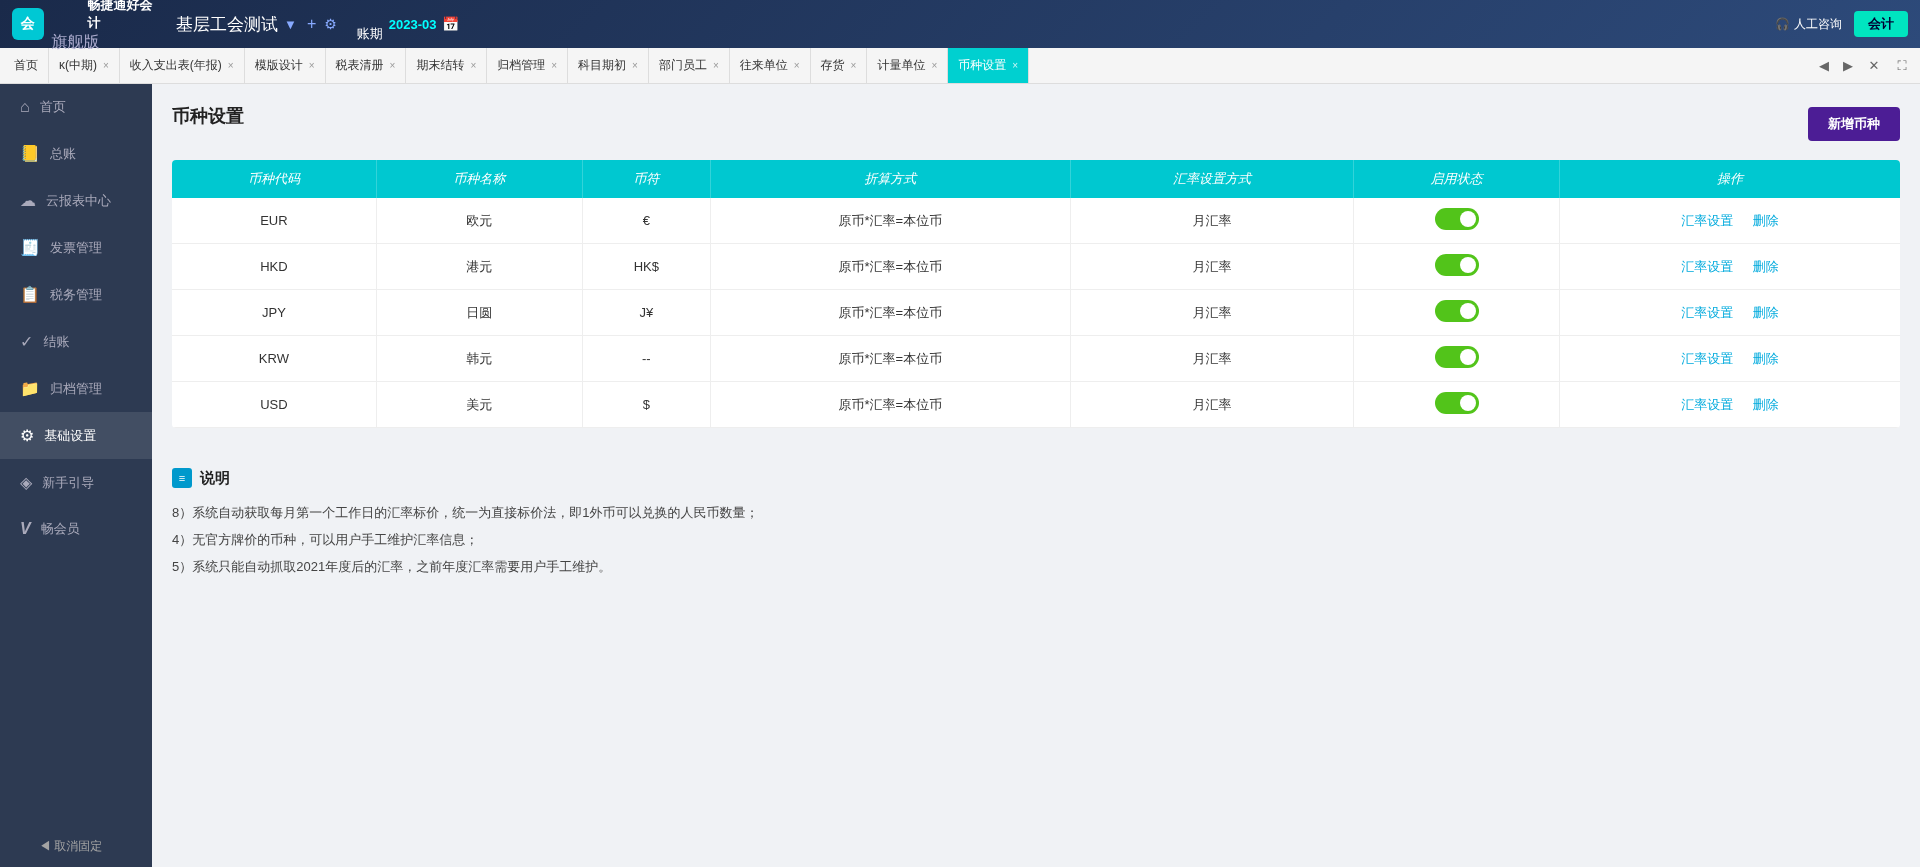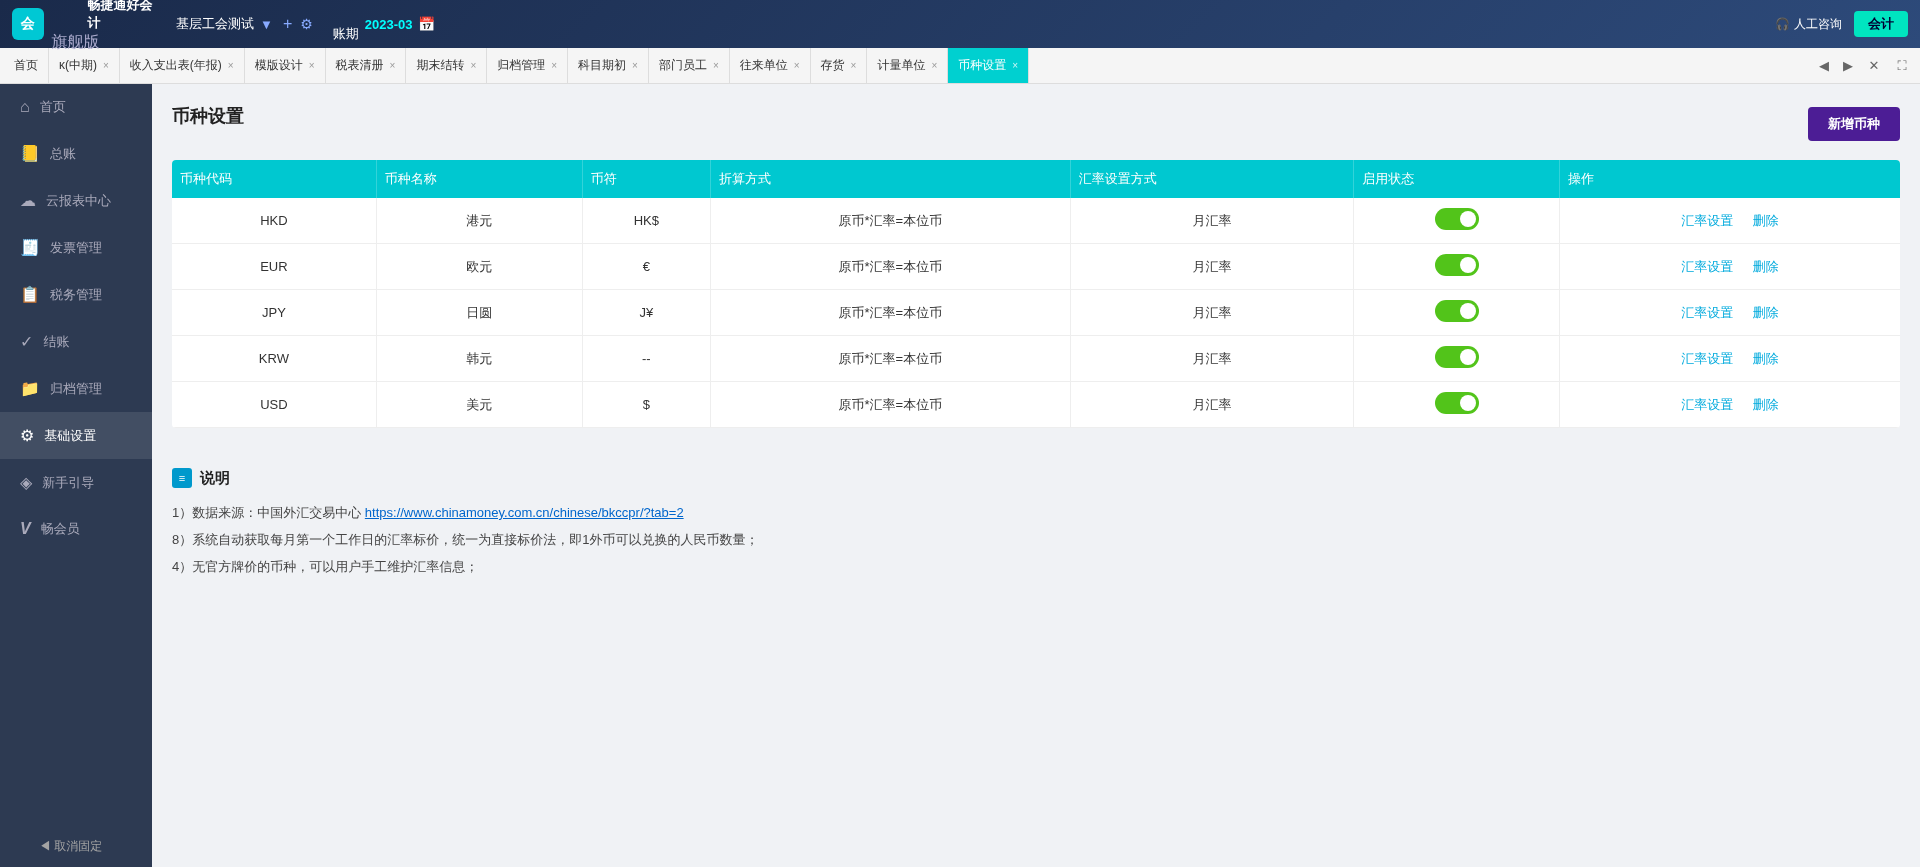--- a/index.html
+++ b/index.html
@@ -46,21 +46,21 @@
     .sidebar-bottom { margin-top: auto; padding: 12px 20px; color: #a3a3a3; font-size: 12px; cursor: pointer; display: flex; align-items: center; gap: 6px; margin-left: 19px; }
 
     
     .main-content { flex: 1; background: #f0f2f5; overflow-y: auto; padding: 20px; }
 
     .page-title { font-size: 18px; color: #222; font-weight: bold; margin-bottom: 16px; }
 
     
     .data-table { width: 100%; border-collapse: collapse; background: white; border-radius: 4px; overflow: hidden; }
     .data-table thead tr { background: #00c8d0; color: white; }
-    .data-table thead th { padding: 10px 8px; font-weight: normal; font-size: 13px; text-align: left; border-right: 1px solid rgba(255,255,255,0.2); }
+    .data-table thead th { padding: 10px 8px; font-weight: normal; font-size: 13px; text-align: center; border-right: 1px solid rgba(255,255,255,0.2); font-style: italic; }
     .data-table thead th:last-child { border-right: none; }
     .data-table tbody tr { border-bottom: 1px solid #eee; }
     .data-table tbody td { padding: 10px 8px; text-align: center; font-size: 13px; color: #333; border-right: 1px solid #eee; }
     .data-table tbody td:last-child { border-right: none; }
 
     .toggle-switch {
       display: inline-block; width: 44px; height: 22px; background: #52c41a;
       border-radius: 11px; position: relative; cursor: pointer;
     }
     .toggle-switch::after {
@@ -87,21 +87,21 @@
 <div class="top-header">
   <div class="logo-area">
     <div class="logo-icon">会</div>
     <div>
       <div style="color:white;font-size:13px;font-weight:bold;margin-left:36px;">畅捷通好会计</div>
       <div style="color:#aac;font-size:16px;">旗舰版</div>
     </div>
   </div>
 
   <div style="display:flex;align-items:center;gap:6px;margin-left:12px;">
-    <span style="color:white;font-size:13px;">基层工会测试</span>
+    <span style="color:white;font-size:17px;">基层工会测试</span>
     <span style="color:#8af;cursor:pointer;">▼</span>
     <span style="color:#8af;font-size:16px;cursor:pointer;margin-left:4px;">+</span>
     <span style="color:#8af;font-size:14px;cursor:pointer;margin-left:2px;">⚙</span>
   </div>
 
   <div style="display:flex;align-items:center;gap:6px;margin-left:20px;">
     <span style="color:white;font-size:13px;margin-top:20px;">账期</span>
     <span style="color:#0ff;font-weight:bold;font-size:13px;">2023-03</span>
     <span style="color:#0cc;cursor:pointer;font-size:14px;">📅</span>
   </div>
@@ -234,37 +234,37 @@
             <th>币种名称</th>
             <th>币符</th>
             <th>折算方式</th>
             <th>汇率设置方式</th>
             <th>启用状态</th>
             <th>操作</th>
           </tr>
         </thead>
         <tbody id="table-body">
         <tr>
+    <td>EUR</td>
+    <td>欧元</td>
+    <td>€</td>
+    <td>原币*汇率=本位币</td>
+    <td>月汇率</td>
+    <td>
+      <div class="toggle-switch"></div>
+    </td>
+    <td>
+      <button class="link-btn">汇率设置</button>
+      <button class="delete-btn">删除</button>
+    </td>
+  </tr>
+            <tr>
     <td>HKD</td>
     <td>港元</td>
     <td>HK$</td>
-    <td>原币*汇率=本位币</td>
-    <td>月汇率</td>
-    <td>
-      <div class="toggle-switch"></div>
-    </td>
-    <td>
-      <button class="link-btn">汇率设置</button>
-      <button class="delete-btn">删除</button>
-    </td>
-  </tr>
-            <tr>
-    <td>EUR</td>
-    <td>欧元</td>
-    <td>€</td>
     <td>原币*汇率=本位币</td>
     <td>月汇率</td>
     <td>
       <div class="toggle-switch"></div>
     </td>
     <td>
       <button class="link-btn">汇率设置</button>
       <button class="delete-btn">删除</button>
     </td>
   </tr>
@@ -312,20 +312,20 @@
   </tr>
           </tbody>
       </table>
 
       <div class="notes-section">
         <div class="notes-title">
           <div class="notes-icon">≡</div>
           <span>说明</span>
         </div>
         <ul class="notes-list" id="notes-list">
-        <li>1）数据来源：中国外汇交易中心 <a href="#" class="notes-link">https://www.chinamoney.com.cn/chinese/bkccpr/?tab=2</a></li>
             <li>8）系统自动获取每月第一个工作日的汇率标价，统一为直接标价法，即1外币可以兑换的人民币数量；</li>
             <li>4）无官方牌价的币种，可以用户手工维护汇率信息；</li>
+            <li>5）系统只能自动抓取2021年度后的汇率，之前年度汇率需要用户手工维护。</li>
           </ul>
       </div>
     </div>
   </div>
 </div>
 
 </body></html>

